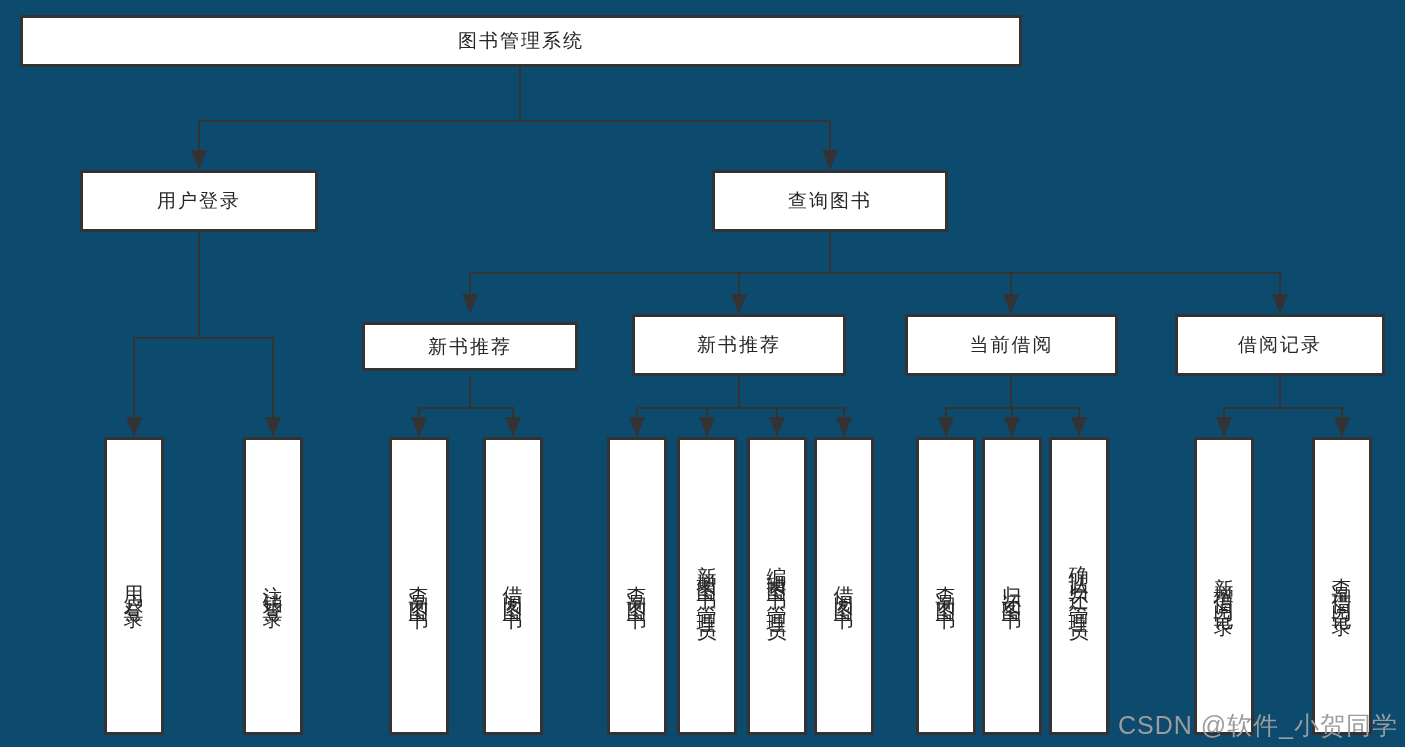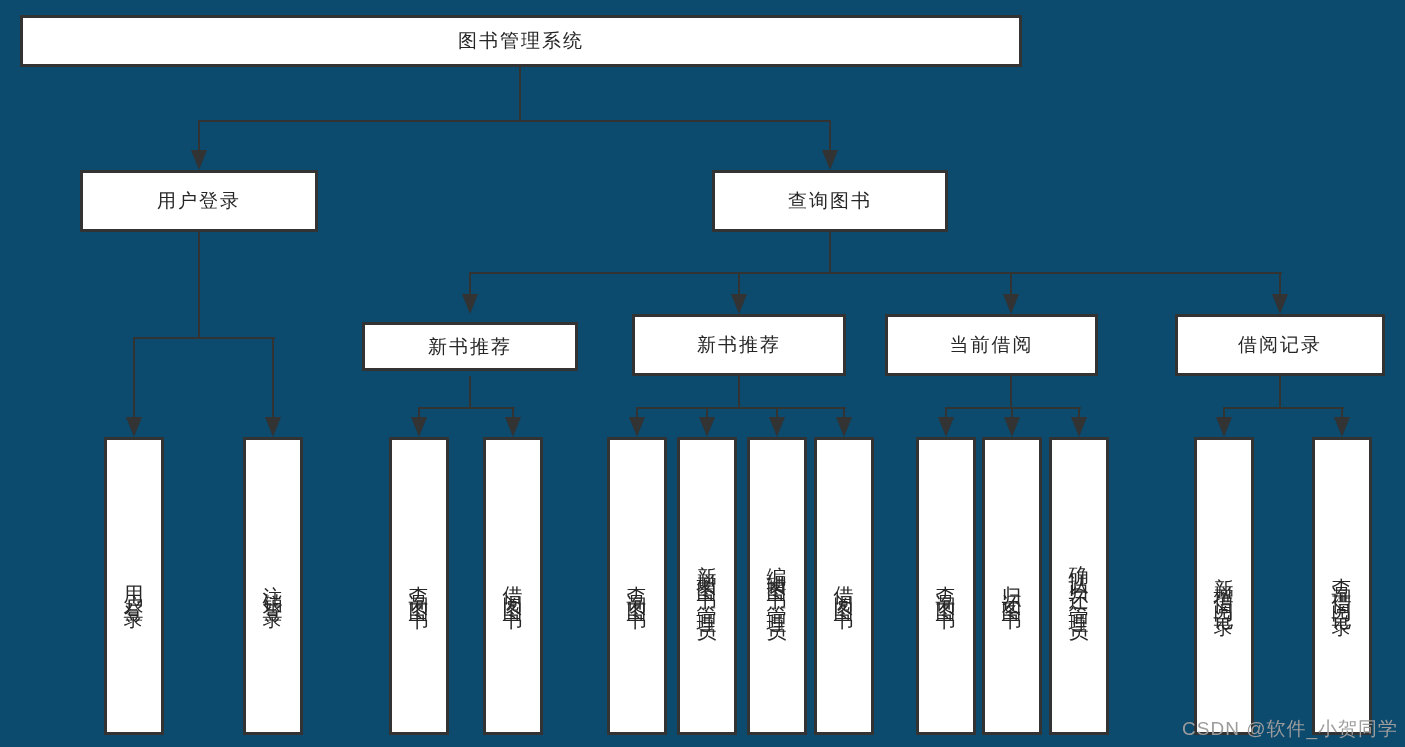--- a/index.html
+++ b/index.html
@@ -21,36 +21,36 @@
   .hl, .vl { position:absolute; background:#333333; z-index:1; }
   .hl { height:2px; }
   .vl { width:2px; }
   .arrow {
     position:absolute; width:0; height:0; z-index:3;
     border-left:8px solid transparent; border-right:8px solid transparent;
     border-top:20px solid #333333;
   }
   .watermark {
     position:absolute; right:7px; bottom:5px; z-index:10;
-    font-size:19px; color:#9c9c9c; letter-spacing:1px; white-space:nowrap;
+    font-size:25px; color:#9c9c9c; letter-spacing:1px; white-space:nowrap;
   }
 </style>
 </head>
 <body>
 
 <div class="canvas">
 
   <div class="node h" style="left:20px;top:15px;width:1002px;height:52px">图书管理系统</div>
 
   <div class="node h" style="left:80px;top:170px;width:238px;height:62px">用户登录</div>
   <div class="node h" style="left:712px;top:170px;width:236px;height:62px">查询图书</div>
 
   <div class="node h" style="left:362px;top:322px;width:216px;height:49px">新书推荐</div>
   <div class="node h" style="left:632px;top:314px;width:214px;height:62px">新书推荐</div>
-  <div class="node h" style="left:885px;top:314px;width:213px;height:62px">当前借阅</div>
+  <div class="node h" style="left:905px;top:314px;width:213px;height:62px">当前借阅</div>
   <div class="node h" style="left:1175px;top:314px;width:210px;height:62px">借阅记录</div>
 
   <div class="node v" style="left:104px;top:437px;width:60px;height:298px">用户登录</div>
   <div class="node v" style="left:243px;top:437px;width:60px;height:298px">注销登录</div>
 
   <div class="node v" style="left:389px;top:437px;width:60px;height:298px">查询图书</div>
   <div class="node v" style="left:483px;top:437px;width:60px;height:298px">借阅图书</div>
 
   <div class="node v" style="left:607px;top:437px;width:60px;height:298px">查询图书</div>
   <div class="node v" style="left:677px;top:437px;width:60px;height:298px">新增图书（管理员）</div>

